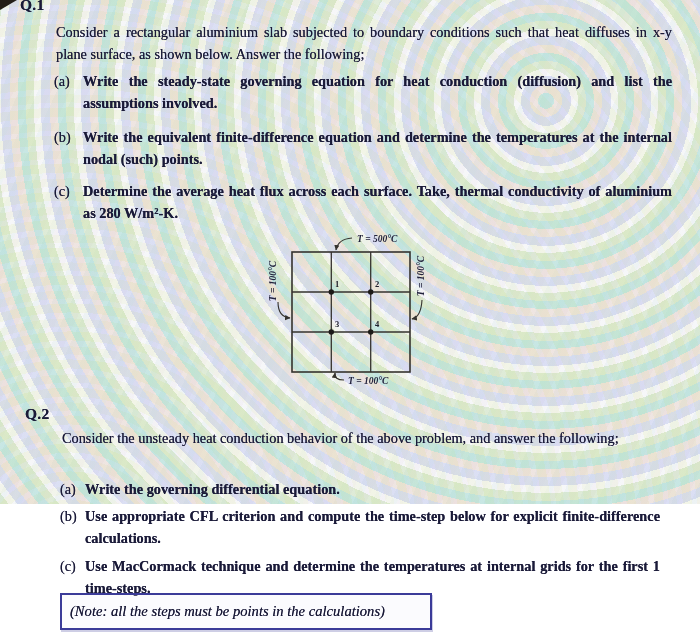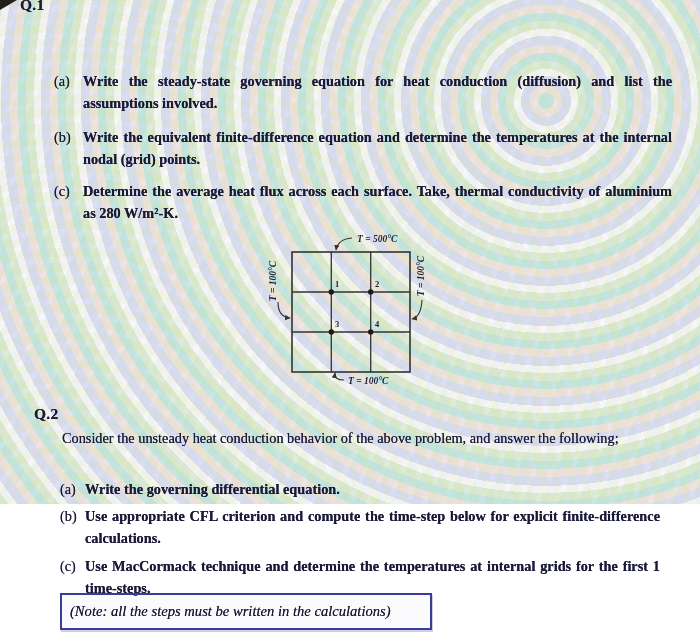--- a/index.html
+++ b/index.html
@@ -54,29 +54,30 @@
 </style>
 </head>
 <body>
 
 <div class="page">
 
   <div class="corner"></div>
 
   <div class="txt qlabel" style="left:20px;top:-6px;">Q.1</div>
 
+  <div class="txt para" style="left:56px;top:21px;width:616px;">Consider a rectangular aluminium slab subjected to boundary conditions such that heat diffuses in x-y plane surface, as shown below. Answer the following;</div>
 
   <div class="txt item q1" style="left:54px;top:70px;width:618px;">
     <span class="marker">(a)</span>
     <div class="itext">Write the steady-state governing equation for heat conduction (diffusion) and list the assumptions involved.</div>
   </div>
 
   <div class="txt item q1" style="left:54px;top:126px;width:618px;">
     <span class="marker">(b)</span>
-    <div class="itext">Write the equivalent finite-difference equation and determine the temperatures at the internal nodal (grid) points.</div>
+    <div class="itext">Write the equivalent finite-difference equation and determine the temperatures at the internal nodal (such) points.</div>
   </div>
 
   <div class="txt item q1" style="left:54px;top:180px;width:618px;">
     <span class="marker">(c)</span>
     <div class="itext">Determine the average heat flux across each surface. Take, thermal conductivity of aluminium as 280 W/m²-K.</div>
   </div>
 
   <svg width="235" height="175" viewBox="0 0 235 175" style="position:absolute;left:235px;top:222px;">
     <defs>
       <marker id="ah" markerWidth="6" markerHeight="6" refX="4.5" refY="3" orient="auto">
@@ -106,36 +107,36 @@
     <text transform="translate(41,59) rotate(-90)" text-anchor="middle" class="temp-label">T = 100°C</text>
     <path d="M 43,80 Q 43,95 55,96" fill="none" stroke="#35322e" stroke-width="1.1" marker-end="url(#ah)"></path>
 
     <text transform="translate(189,54) rotate(-90)" text-anchor="middle" class="temp-label">T = 100°C</text>
     <path d="M 187,78 Q 186,95 177,97" fill="none" stroke="#35322e" stroke-width="1.1" marker-end="url(#ah)"></path>
 
     <text x="113" y="162" class="temp-label">T = 100°C</text>
     <path d="M 109,158 Q 99,158 100,151" fill="none" stroke="#35322e" stroke-width="1.1" marker-end="url(#ah)"></path>
   </svg>
 
-  <div class="txt qlabel" style="left:34px;top:403px;">Q.2</div>
+  <div class="txt qlabel" style="left:25px;top:403px;">Q.2</div>
 
   <div class="txt para" style="left:62px;top:427px;width:614px;">Consider the unsteady heat conduction behavior of the above problem, and answer the following;</div>
 
   <div class="txt item q2" style="left:60px;top:478px;width:600px;">
     <span class="marker">(a)</span>
     <div class="itext">Write the governing differential equation.</div>
   </div>
 
   <div class="txt item q2" style="left:60px;top:505px;width:600px;">
     <span class="marker">(b)</span>
     <div class="itext">Use appropriate CFL criterion and compute the time-step below for explicit finite-difference calculations.</div>
   </div>
 
   <div class="txt item q2" style="left:60px;top:555px;width:600px;">
     <span class="marker">(c)</span>
     <div class="itext">Use MacCormack technique and determine the temperatures at internal grids for the first 1 time-steps.</div>
   </div>
 
   <div class="notebox">
-    <span>(Note: all the steps must be written in the calculations)</span>
+    <span>(Note: all the steps must be points in the calculations)</span>
   </div>
 
 </div>
 
 </body></html>

